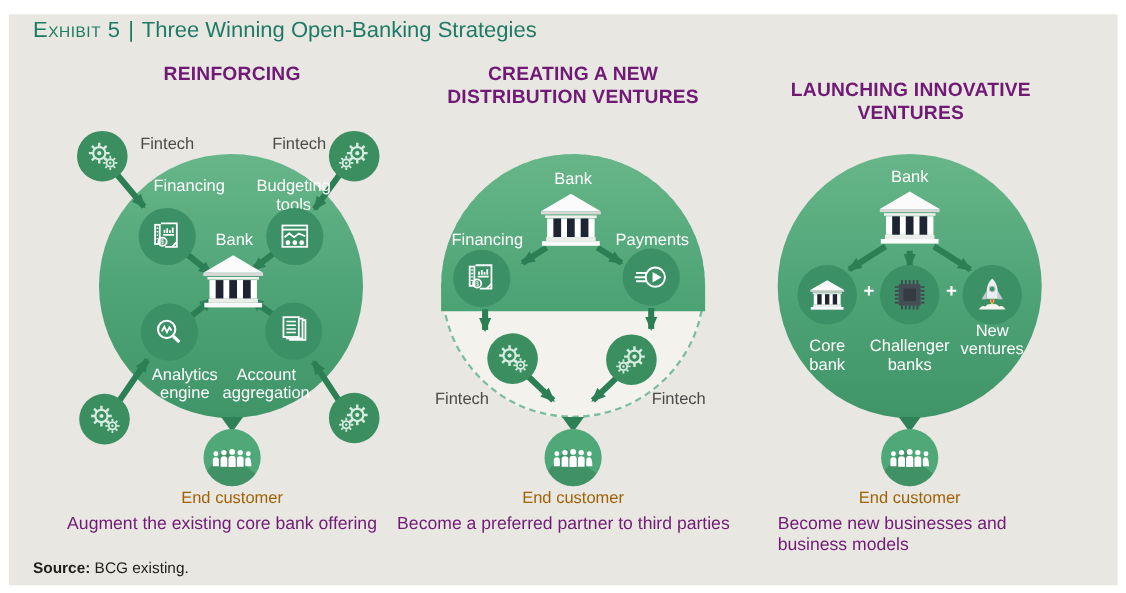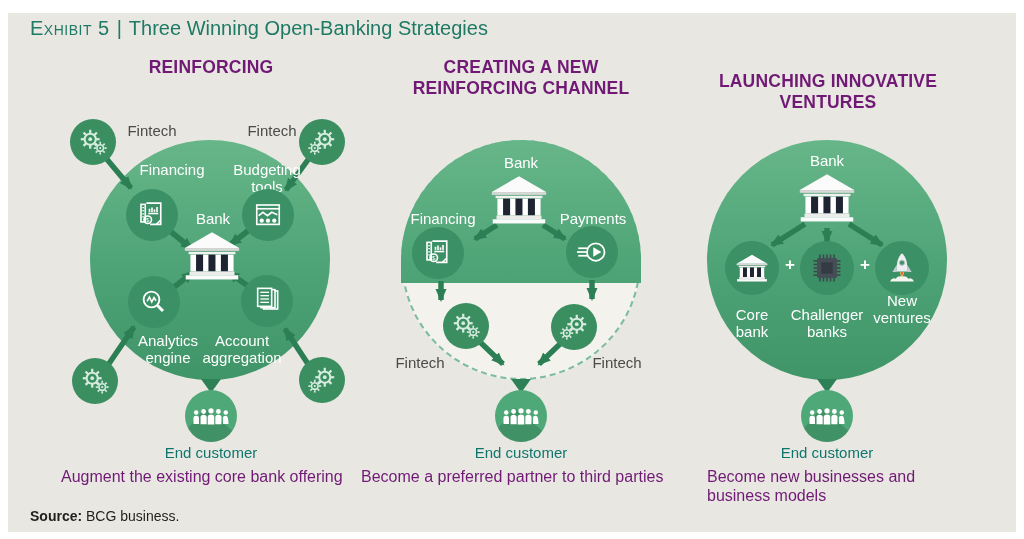--- a/index.html
+++ b/index.html
@@ -18,21 +18,21 @@
   .node{position:absolute;border-radius:50%;display:flex;align-items:center;justify-content:center;}
   .node.sat{width:52px;height:52px;background:#3b9065;}
   .node.gearc{width:46px;height:46px;background:#3a8e60;}
   .node.sub{width:54px;height:54px;background:#3b9065;}
   .node.endc{width:52px;height:52px;background:#4fa878;overflow:hidden;position:absolute;}
   .node.endc::after{content:'';position:absolute;left:20px;top:18px;width:72px;height:30px;
     background:rgba(22,76,48,.25);transform:rotate(40deg);transform-origin:0 0;}
   .lbl{position:absolute;text-align:center;}
   .lbl.white{color:#ffffff;font-size:15px;line-height:17px;}
   .lbl.gray{color:#4b4b49;font-size:15px;}
-  .lbl.green{color:#0f766e;font-size:15px;}
+  .lbl.green{color:#a16207;font-size:15px;}
   .caption{position:absolute;text-align:left;color:#701a75;font-size:16px;line-height:19px;}
   .tri{position:absolute;width:0;height:0;border-left:10px solid transparent;border-right:10px solid transparent;border-top:14px solid #2e8156;}
   .banksvg{position:absolute;}
   #arrows{position:absolute;left:0;top:0;pointer-events:none;}
   #source{position:absolute;left:30px;top:508px;font-size:14px;color:#1f1f1d;}
   #source b{font-weight:700;}
   .flip{transform:scaleX(-1);}
   .icon{display:block;}
 </style>
 </head>
@@ -107,21 +107,21 @@
 
   <div id="title">
     <span class="sc">Exhibit 5</span><span class="sep">|</span><span>Three Winning Open-Banking Strategies</span>
   </div>
 
   <div class="heading" style="left:61px;top:57px;">
     <div>REINFORCING</div>
   </div>
   <div class="heading" style="left:371px;top:57px;">
     <div>CREATING A NEW</div>
-    <div>REINFORCING CHANNEL</div>
+    <div>DISTRIBUTION VENTURES</div>
   </div>
   <div class="heading" style="left:678px;top:71px;">
     <div>LAUNCHING INNOVATIVE</div>
     <div>VENTURES</div>
   </div>
 
   <div class="circle-big" style="left:90px;top:140px;"></div>
   <div class="p2circle">
     <div class="p2cap"></div>
   </div>
@@ -378,15 +378,15 @@
 
   <div class="node endc" style="left:801px;top:390px;">
     <svg class="icon" width="38" height="20" viewBox="0 0 36 17" style="position:relative;z-index:1">
         <use href="#def-people"></use>
       </svg>
   </div>
   <div class="lbl green" style="left:767px;top:444px;width:120px;">End customer</div>
   <div class="caption" style="left:707px;top:467px;width:240px;">Become new businesses and business models</div>
 
   <div id="source">
-    <b>Source:</b><span> BCG business.</span>
+    <b>Source:</b><span> BCG existing.</span>
   </div>
 </div>
 
 </body></html>

